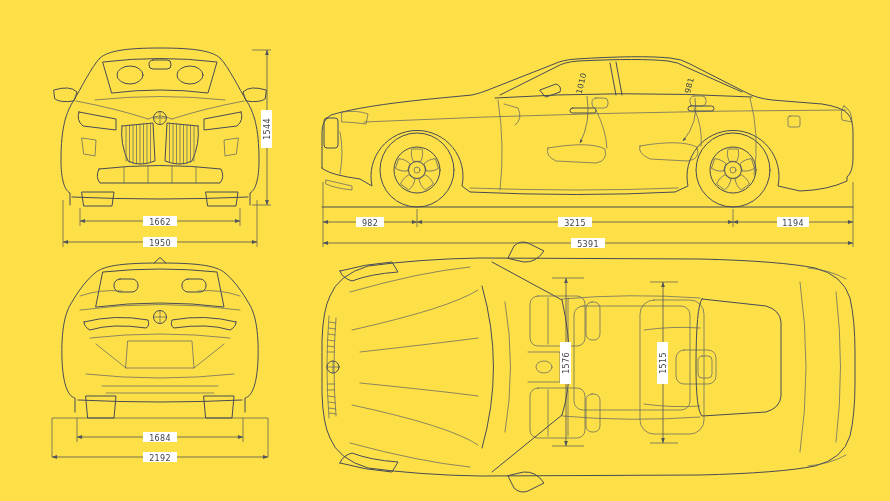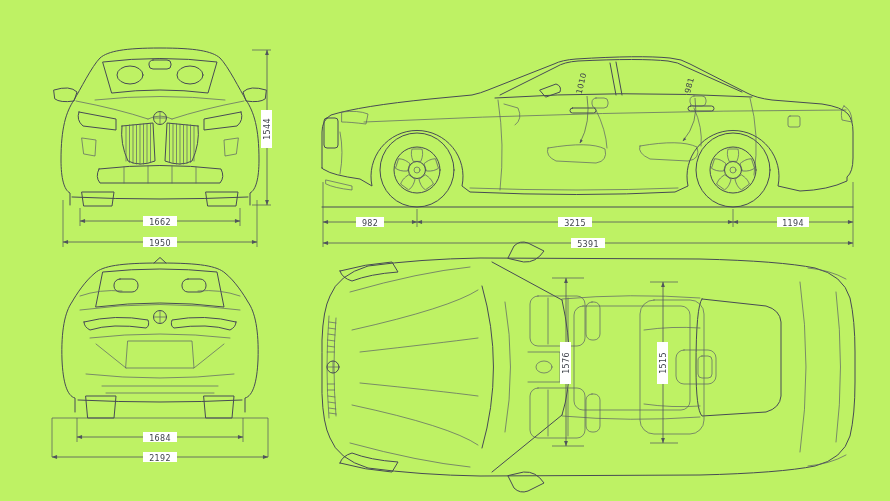--- a/index.html
+++ b/index.html
@@ -1,16 +1,16 @@
 <!DOCTYPE html>
 <html><head>
 <meta charset="utf-8">
 <style>
   html,body{margin:0;padding:0;background:#ffffff;}
-  #canvas{position:relative;width:890px;height:501px;background:#bef264;overflow:hidden;}
+  #canvas{position:relative;width:890px;height:501px;background:#fde047;overflow:hidden;}
   svg{position:absolute;left:0;top:0;}
   .car{fill:none;stroke:#474b54;stroke-width:1;stroke-linecap:round;stroke-linejoin:round;}
   .thin{fill:none;stroke:#5a5e66;stroke-width:.7;stroke-linecap:round;stroke-linejoin:round;}
   .dim{fill:none;stroke:#50545c;stroke-width:.8;}
   .ext{fill:none;stroke:#50545c;stroke-width:.7;}
   .lbl{font-family:"DejaVu Sans",sans-serif;font-size:8px;fill:#3f434b;letter-spacing:.3px;text-anchor:middle;}
   .bg{fill:#ffffff;stroke:none;}
 </style>
 </head>
 <body>

